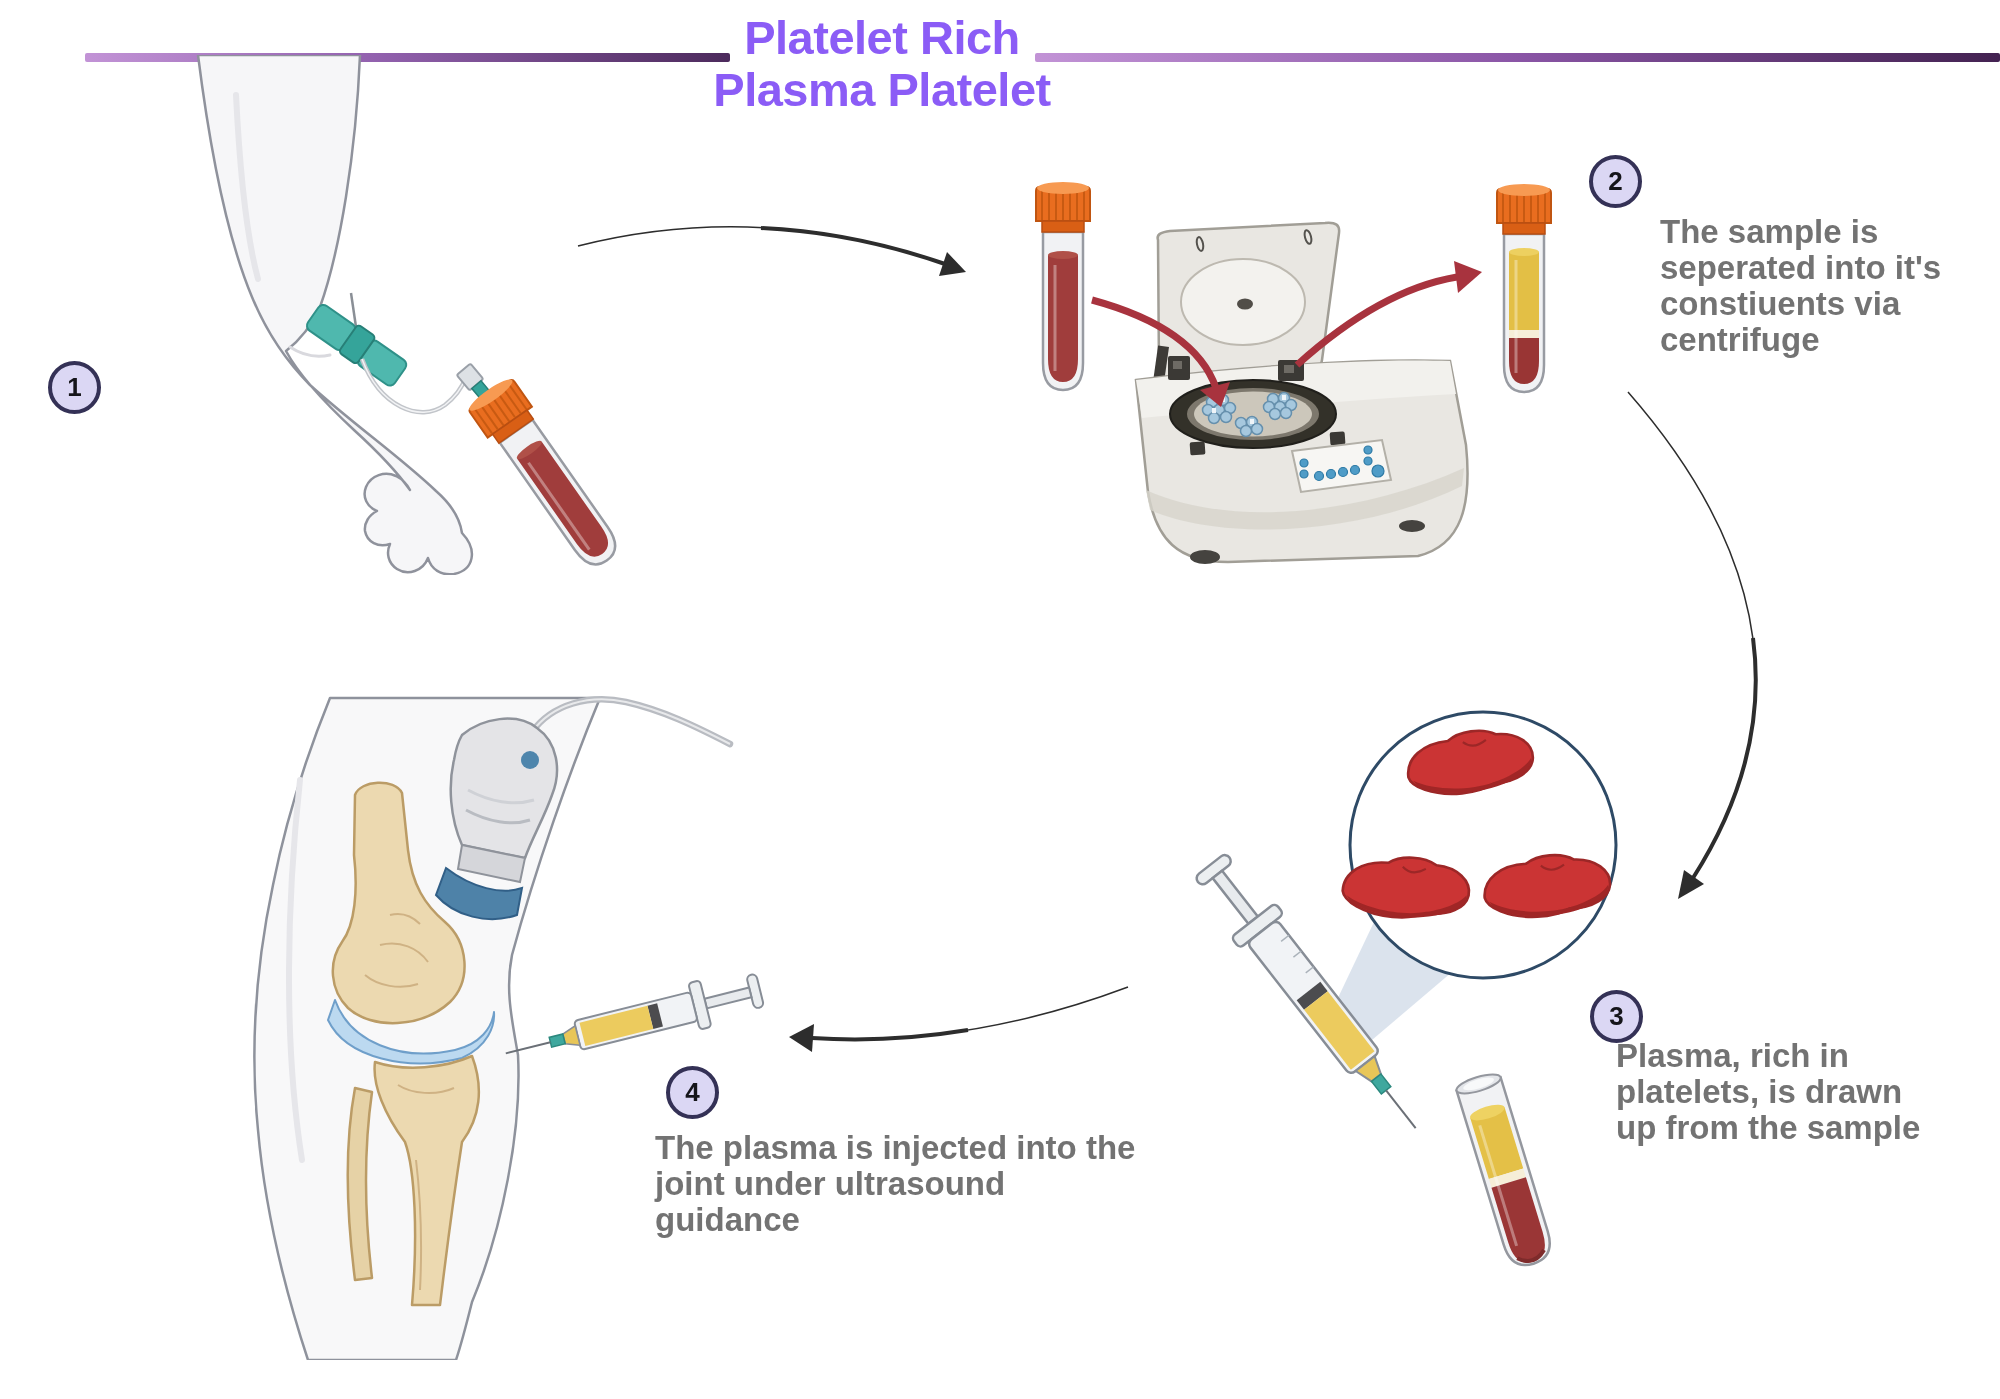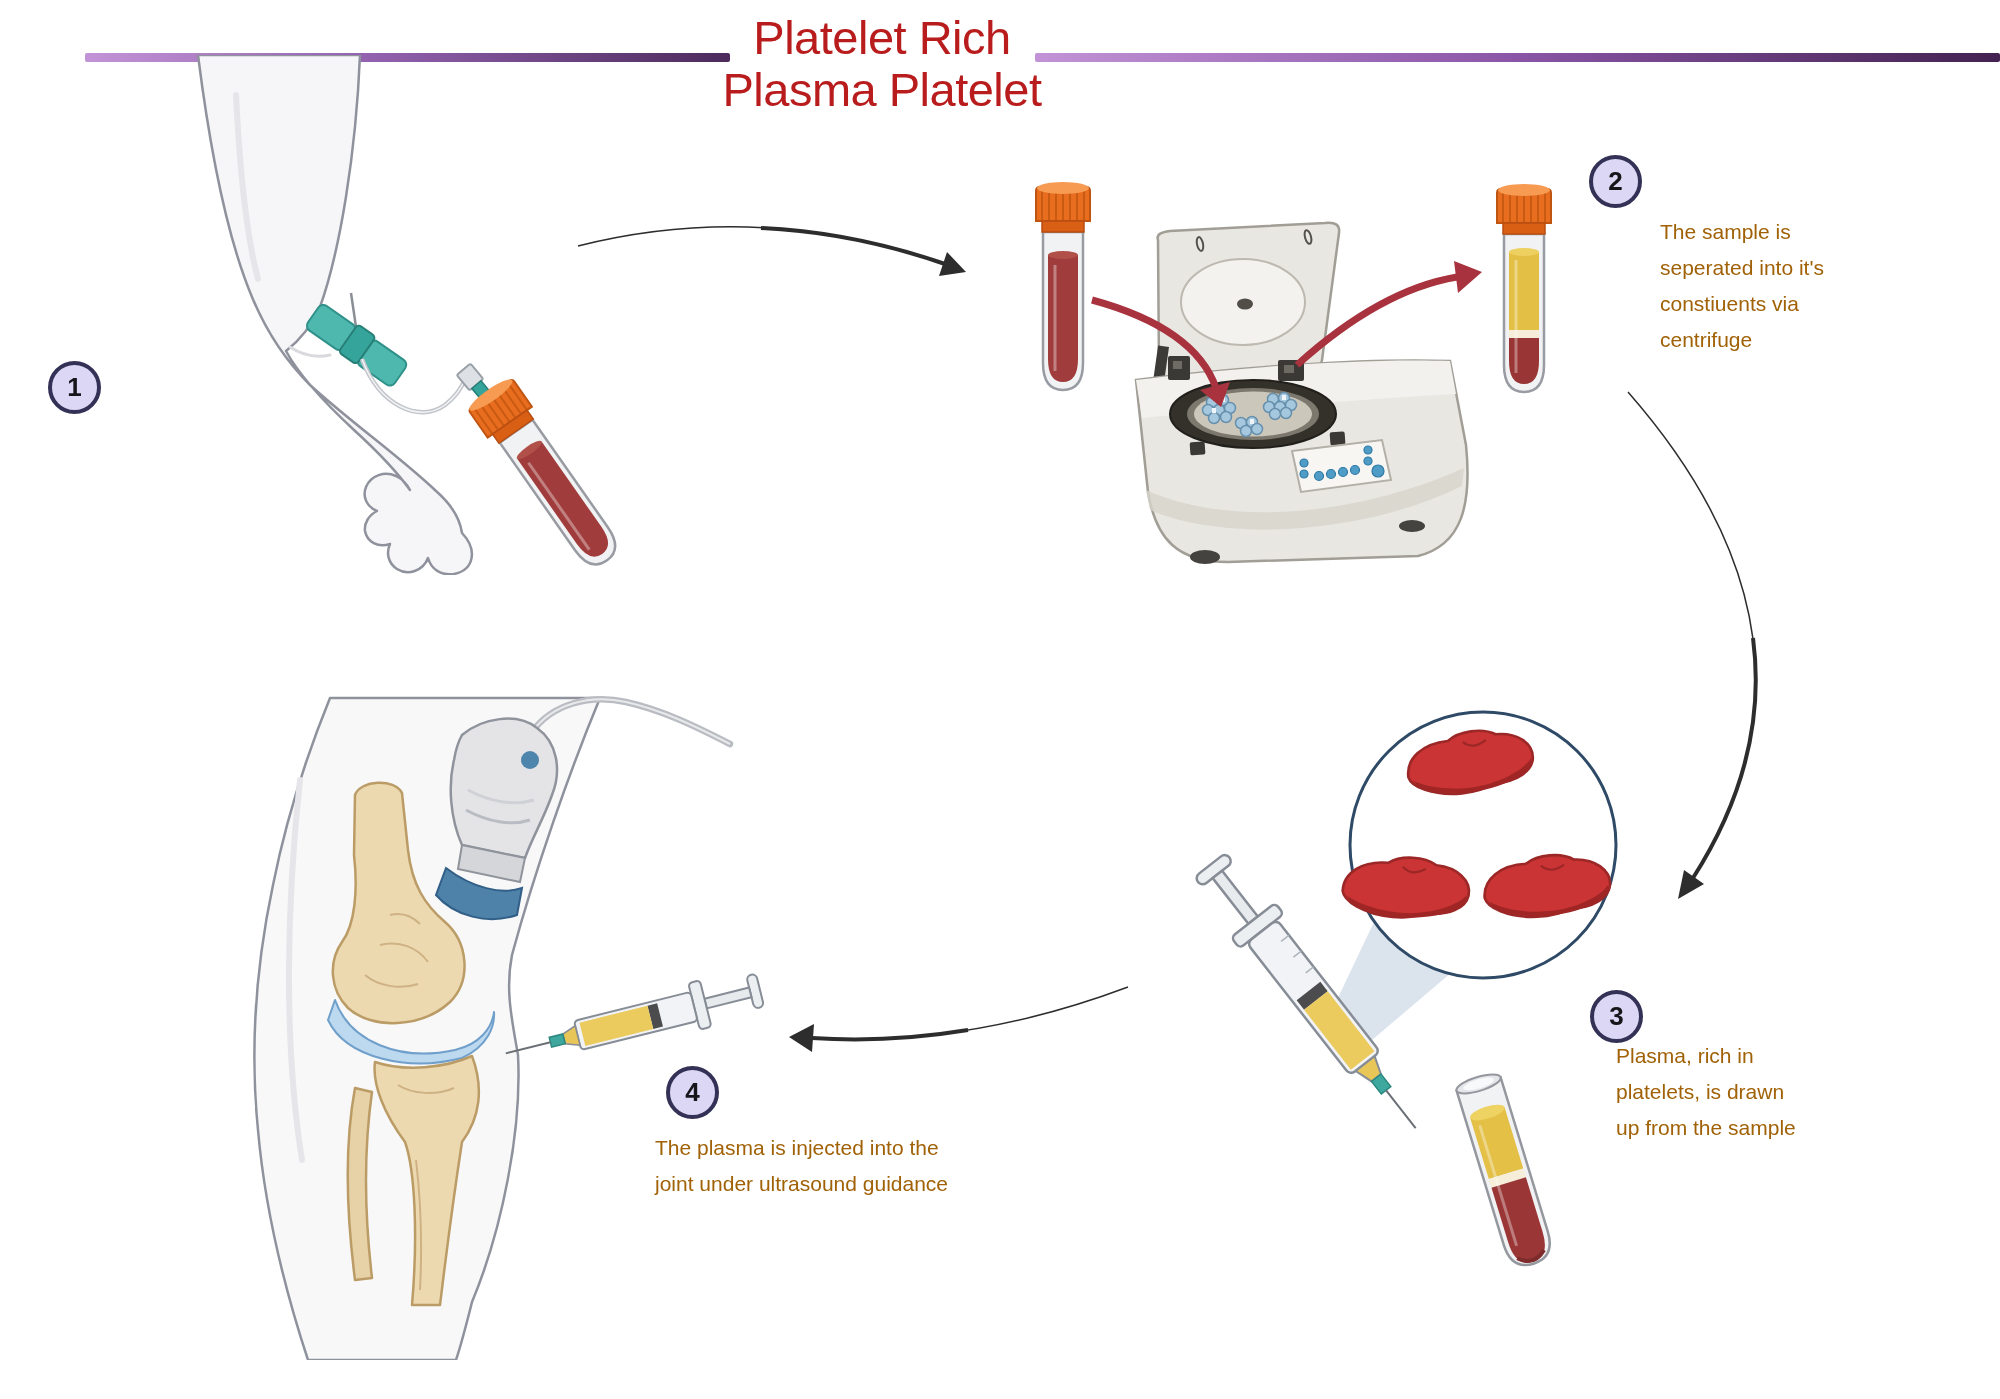--- a/index.html
+++ b/index.html
@@ -2,25 +2,25 @@
 <html><head>
 <meta charset="utf-8">
 <style>
   html,body{margin:0;padding:0;background:#ffffff;}
   #canvas{position:relative;width:2000px;height:1399px;background:#ffffff;overflow:hidden;
           font-family:"Liberation Sans",sans-serif;}
   .divider{position:absolute;top:53px;height:9px;border-radius:2px;}
   #divider-left{left:85px;width:645px;background:linear-gradient(90deg,#c293d6 0%,#9261ae 45%,#4c2a5c 100%);}
   #divider-right{left:1035px;width:965px;background:linear-gradient(90deg,#c293d6 0%,#8a55a6 50%,#432251 100%);}
   #page-title{position:absolute;left:642px;top:12px;width:480px;text-align:center;
-              font-size:47px;line-height:52px;font-weight:normal;color:#b91c1c;letter-spacing:-0.5px;}
+              font-size:47px;line-height:52px;font-weight:bold;color:#8b5cf6;letter-spacing:-0.5px;}
   .badge{position:absolute;width:53px;height:53px;border-radius:50%;background:#dbd7f4;
          border:4px solid #343156;box-sizing:border-box;display:flex;align-items:center;
          justify-content:center;font-size:26px;font-weight:bold;color:#15151a;}
-  .step-text{position:absolute;font-size:21px;line-height:36px;color:#a16207;white-space:pre-line;}
+  .step-text{position:absolute;font-size:33px;line-height:36px;color:#737373;white-space:pre-line;font-weight:bold;}
   #step-1-text{left:47px;top:448px;}
   #step-2-text{left:1660px;top:214px;}
   #step-3-text{left:1616px;top:1038px;}
   #step-4-text{left:655px;top:1130px;width:500px;}
   #badge-1{left:48px;top:361px;}
   #badge-2{left:1589px;top:155px;}
   #badge-3{left:1590px;top:990px;}
   #badge-4{left:666px;top:1066px;}
   svg{position:absolute;}
 </style>

